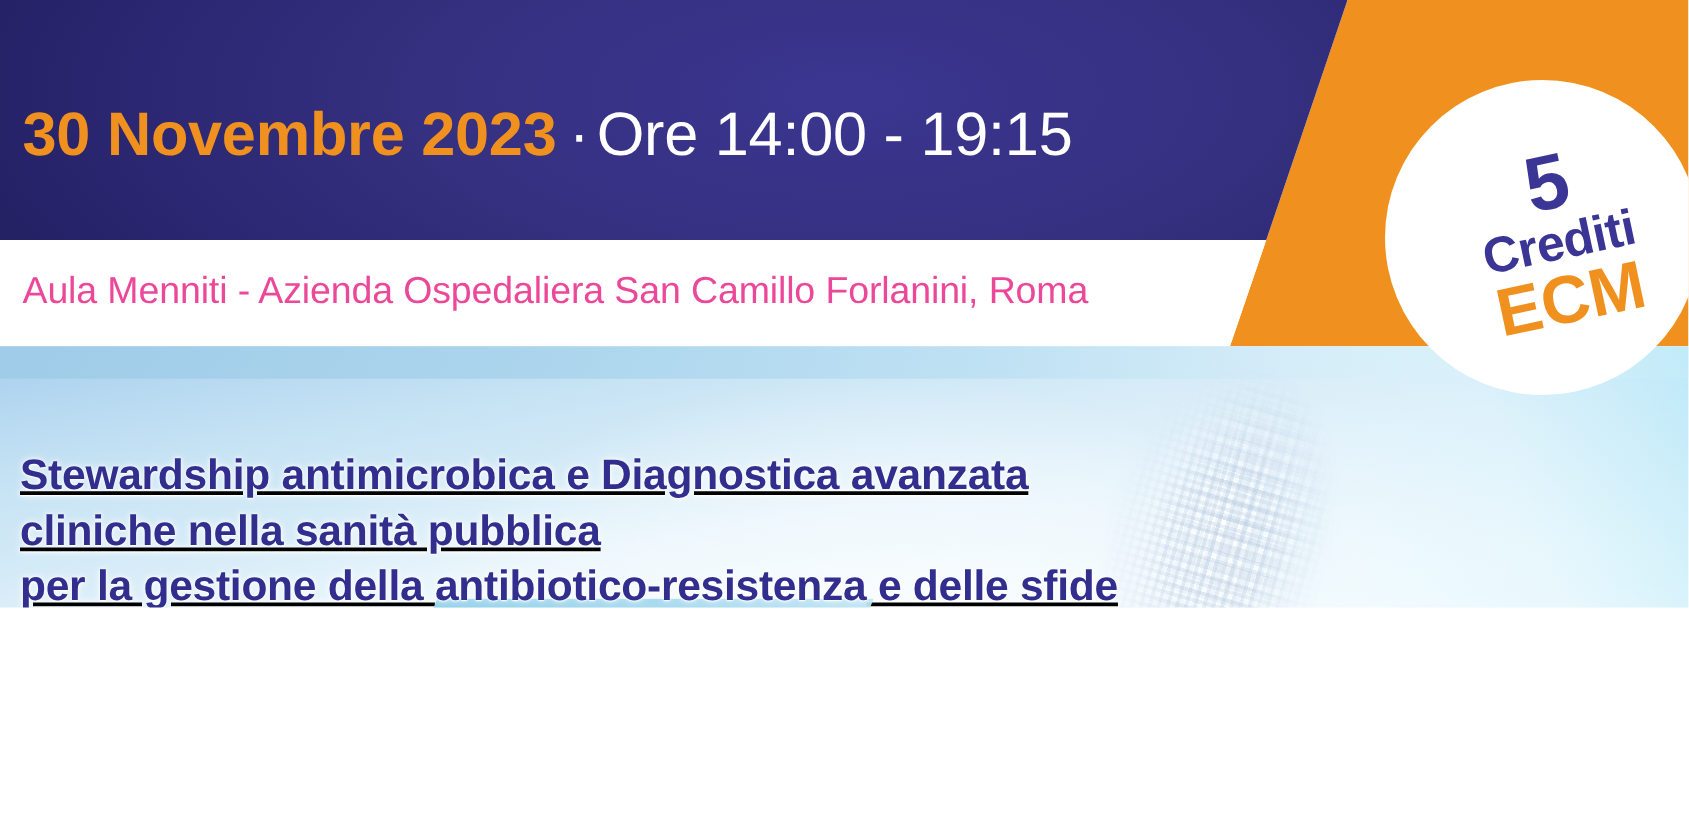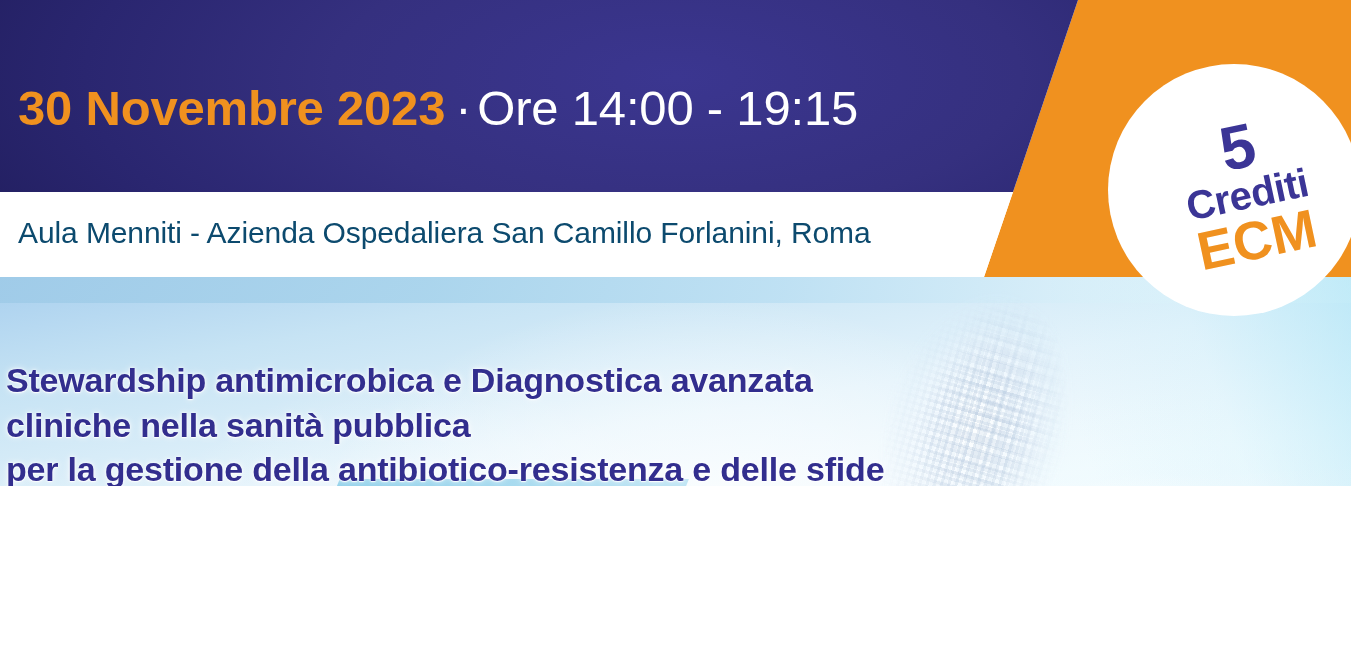--- a/index.html
+++ b/index.html
@@ -130,21 +130,21 @@
     width:1013px; height:85px;
     background:#ffffff;
     -webkit-clip-path: polygon(0 0, 1013px 0, 984px 85px, 0 85px);
     clip-path: polygon(0 0, 1013px 0, 984px 85px, 0 85px);
   }
   .venue-text {
     position:absolute;
     left:18px; top:218px;
     white-space:nowrap;
     font-size:30px;
-    color:#0c4a6e;
+    color:#ec4899;
     line-height:1;
     letter-spacing:-0.1px;
   }
 
   
   .orange-band {
     position:absolute;
     left:0; top:0;
     width:1351px; height:277px;
     background:#f0911f;
@@ -192,22 +192,23 @@
     font-weight:bold;
     color:#f0911f;
     line-height:1.0;
     letter-spacing:0px;
     margin-top:-2px;
   }
 
   
   .title-block {
     position:absolute;
-    left:6px; top:358px;
+    left:16px; top:358px;
     width:1230px;
+    text-decoration:underline;
   }
   .title-line {
     position:relative;
     font-size:34px;
     font-weight:bold;
     color:#322e8e;
     line-height:1.31;
     letter-spacing:-0.2px;
     white-space:nowrap;
     text-shadow:

